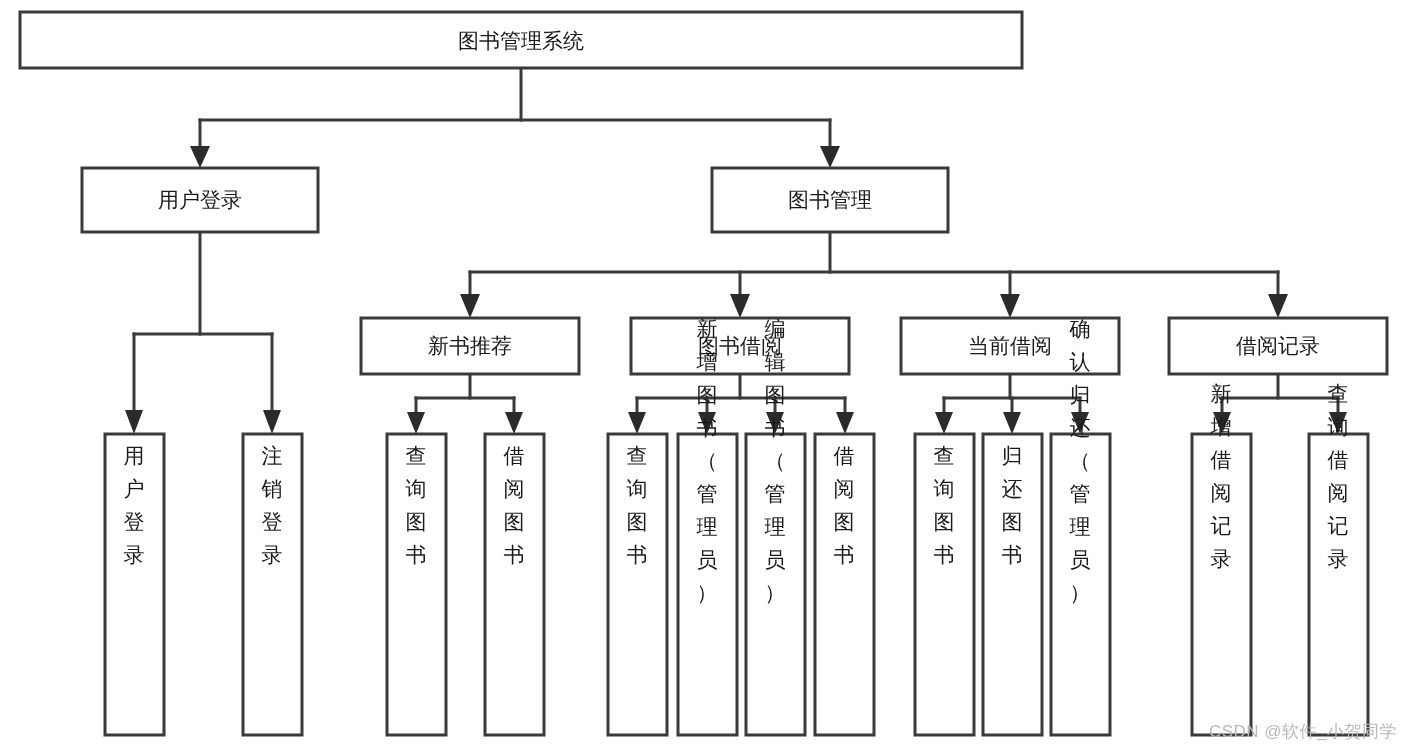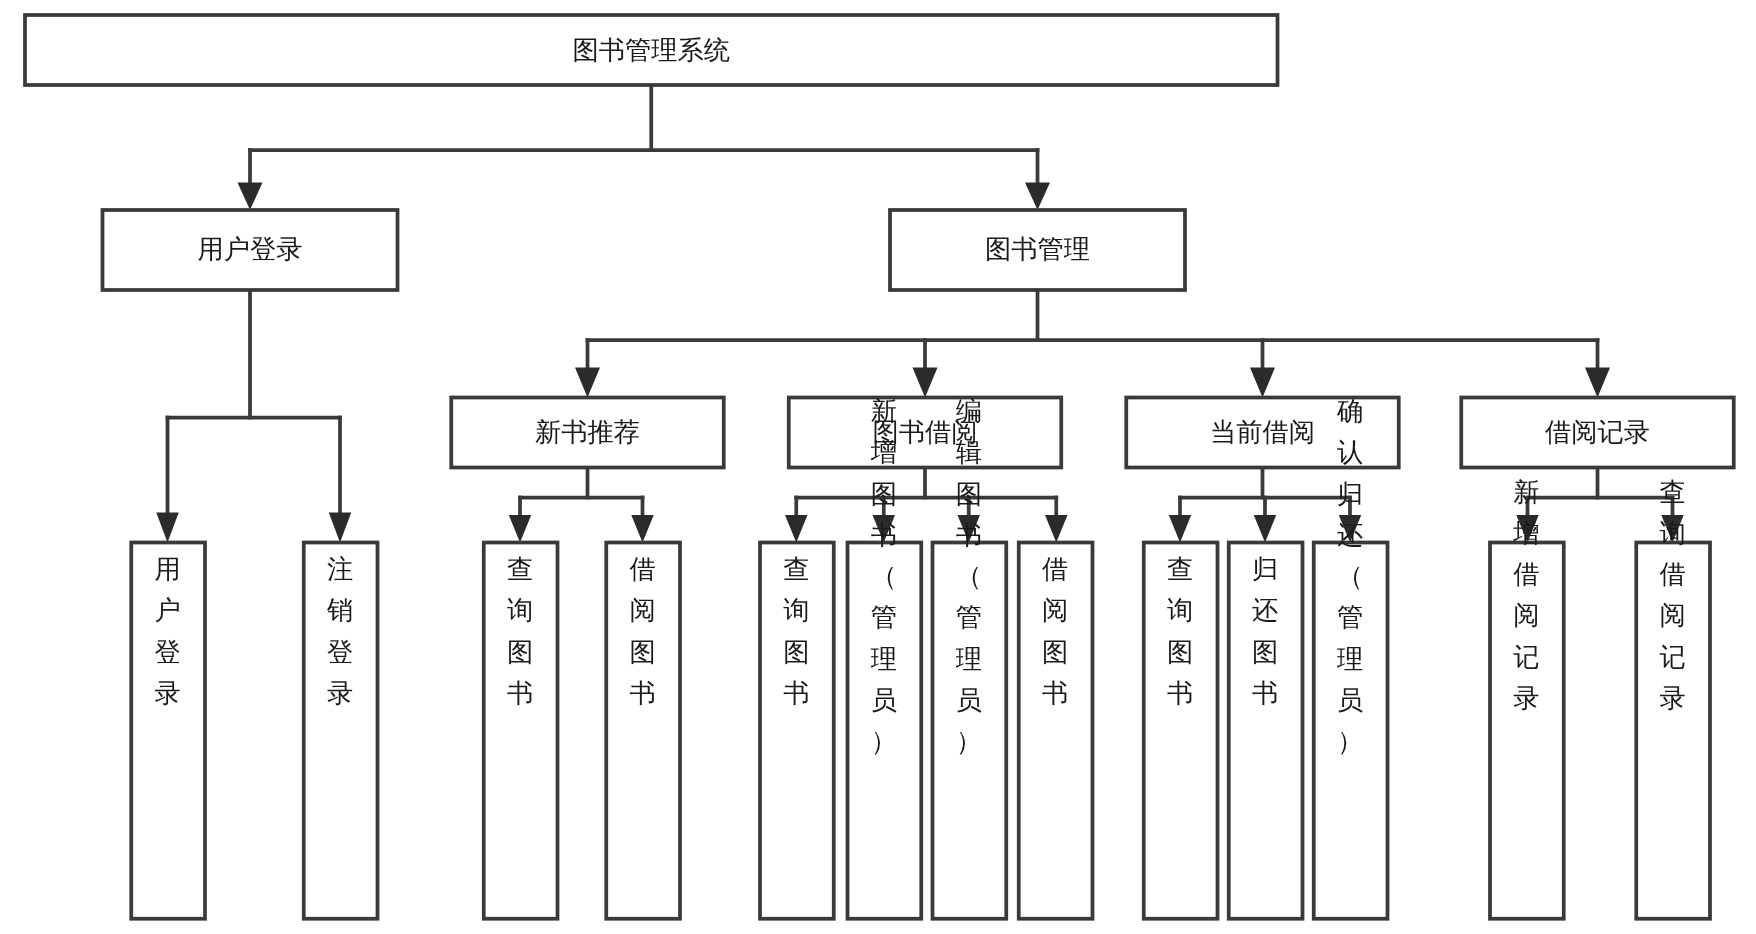--- a/index.html
+++ b/index.html
@@ -242,14 +242,15 @@
       <text class="node-label-v vtext" x="1221" y="0"><tspan x="1221" y="400.5">新</tspan><tspan x="1221" y="433.5">增</tspan><tspan x="1221" y="466.5">借</tspan><tspan x="1221" y="499.5">阅</tspan><tspan x="1221" y="532.5">记</tspan><tspan x="1221" y="565.5">录</tspan></text>
     </g>
 
     <g>
       <rect class="node-box" x="1309" y="434" width="59" height="301"></rect>
       <text class="node-label-v vtext" x="1338" y="0"><tspan x="1338" y="400.5">查</tspan><tspan x="1338" y="433.5">询</tspan><tspan x="1338" y="466.5">借</tspan><tspan x="1338" y="499.5">阅</tspan><tspan x="1338" y="532.5">记</tspan><tspan x="1338" y="565.5">录</tspan></text>
     </g>
 
   </svg>
 
+  <div class="watermark-text">CSDN @软件_小贺同学</div>
 
 </div>
 
 </body></html>

